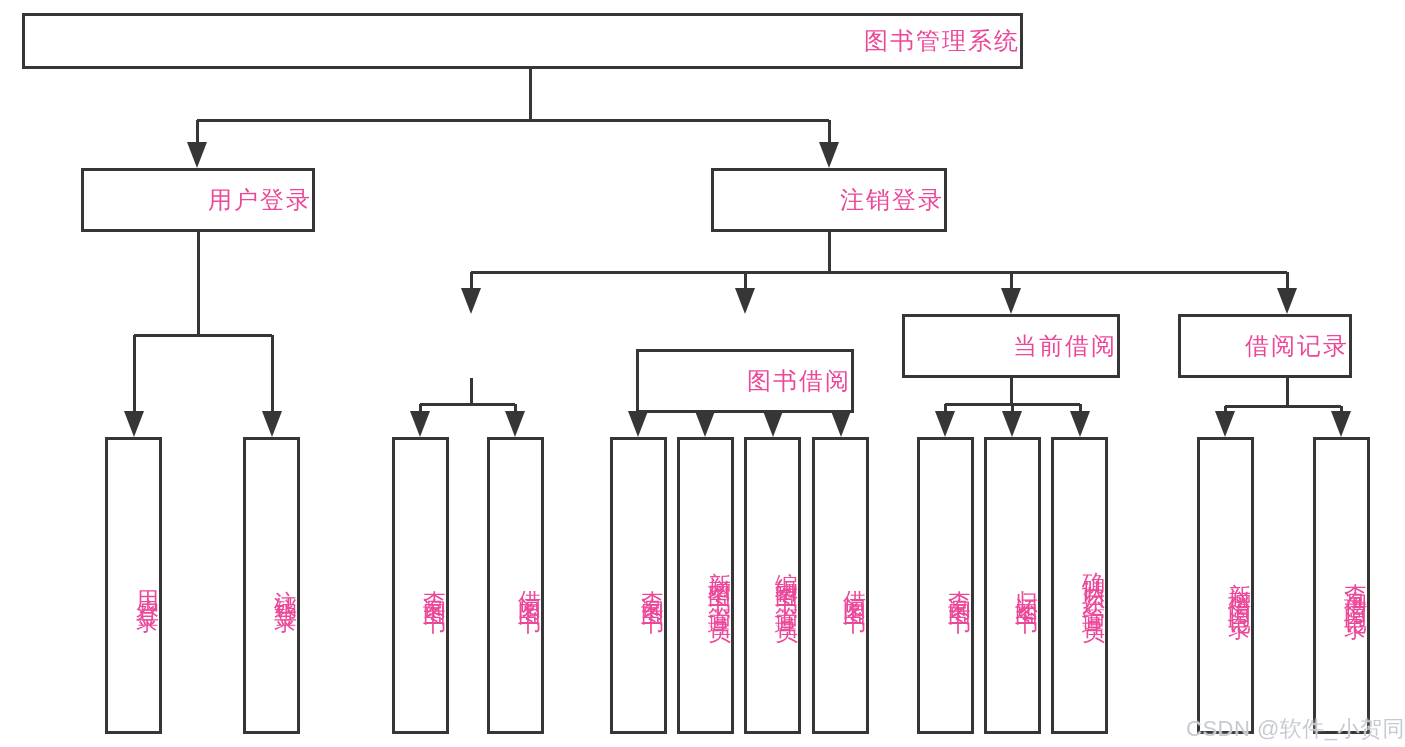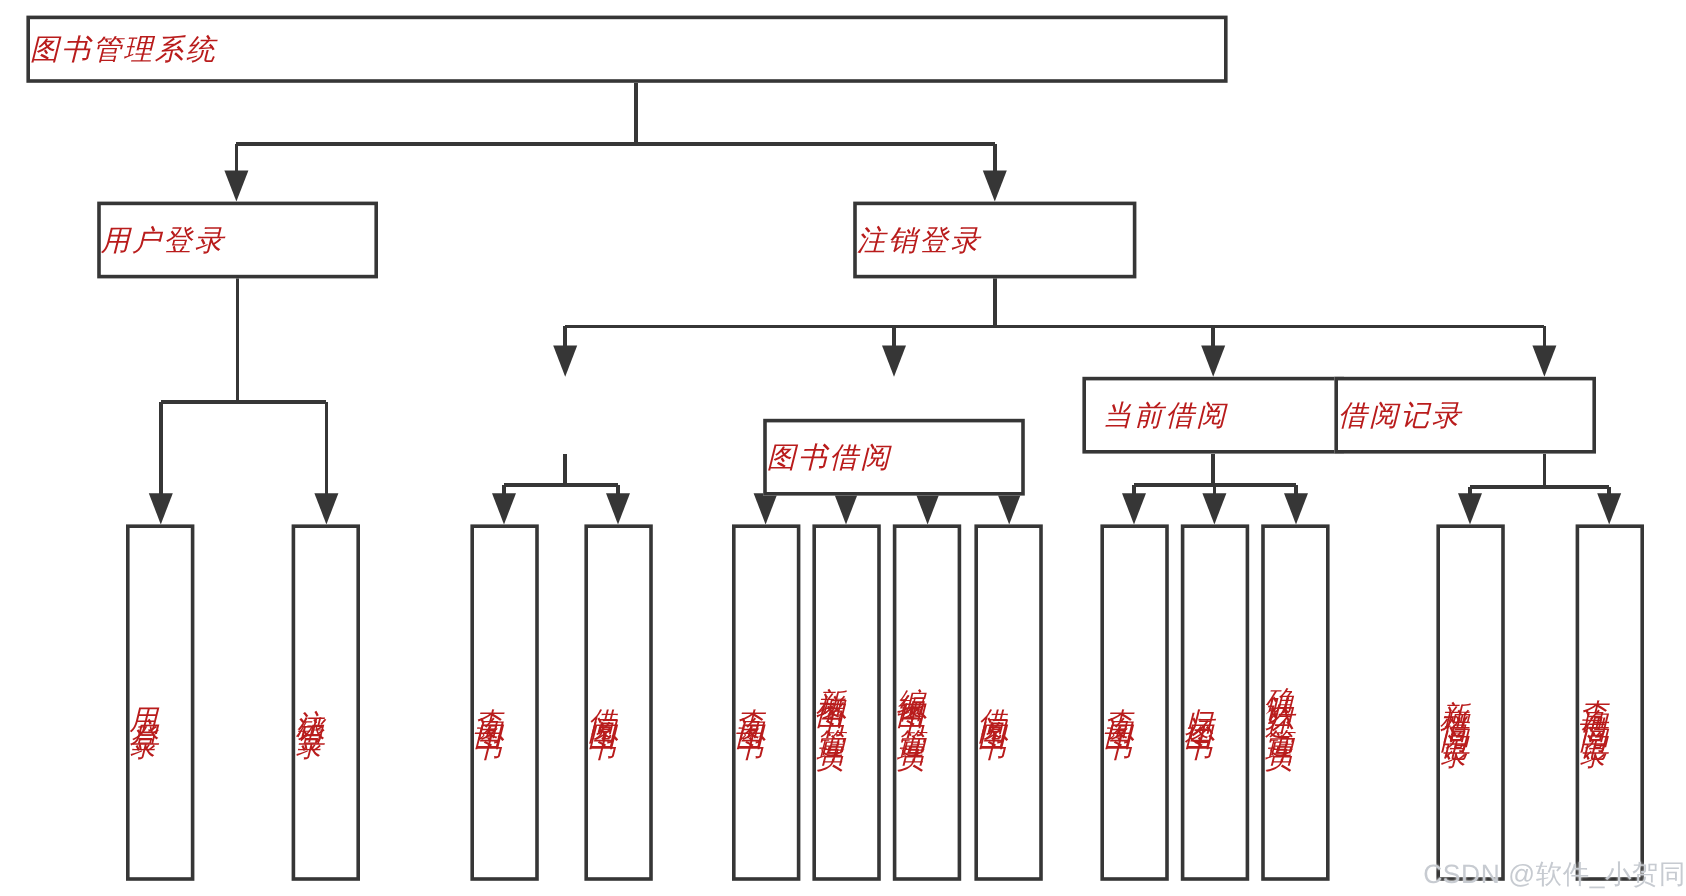--- a/index.html
+++ b/index.html
@@ -19,26 +19,25 @@
     left: 0; top: 0;
     width: 1405px;
     height: 747px;
     z-index: 1;
   }
 
   .node {
     position: absolute;
     background: #ffffff;
     border: 3px solid #363636;
-    color: #b91c1c;
+    color: #ec4899;
     display: flex;
     align-items: center;
-    justify-content: flex-start;
+    justify-content: flex-end;
     z-index: 2;
-    font-style: italic;
   }
 
   .node-h {
     font-size: 24px;
     letter-spacing: 2px;
     white-space: nowrap;
   }
 
   .node-v {
     font-size: 23px;
@@ -55,21 +54,21 @@
   .n-root  { left: 22px;   top: 13px;  width: 1001px; height: 56px; }
 
   
   .n-login { left: 81px;   top: 168px; width: 234px;  height: 64px; }
   .n-mgmt  { left: 711px;  top: 168px; width: 236px;  height: 64px; }
 
   
   .n-l3a   { left: 362px;  top: 314px; width: 218px;  height: 64px; }
   .n-l3b   { left: 636px;  top: 314px; width: 218px;  height: 64px; margin-top: 35px; }
   .n-l3c   { left: 902px;  top: 314px; width: 218px;  height: 64px; padding-left: 14px; }
-  .n-l3d   { left: 1112px; top: 314px; width: 218px;  height: 64px; }
+  .n-l3d   { left: 1178px; top: 314px; width: 174px;  height: 64px; }
 
   
   .leaf    { top: 437px; width: 57px; height: 297px; border-width: 3px; }
   .n-a1 { left: 105px; }
   .n-a2 { left: 243px; }
   .n-b1 { left: 392px; }
   .n-b2 { left: 487px; }
   .n-c1 { left: 610px; }
   .n-c2 { left: 677px; }
   .n-c3 { left: 744px; }

